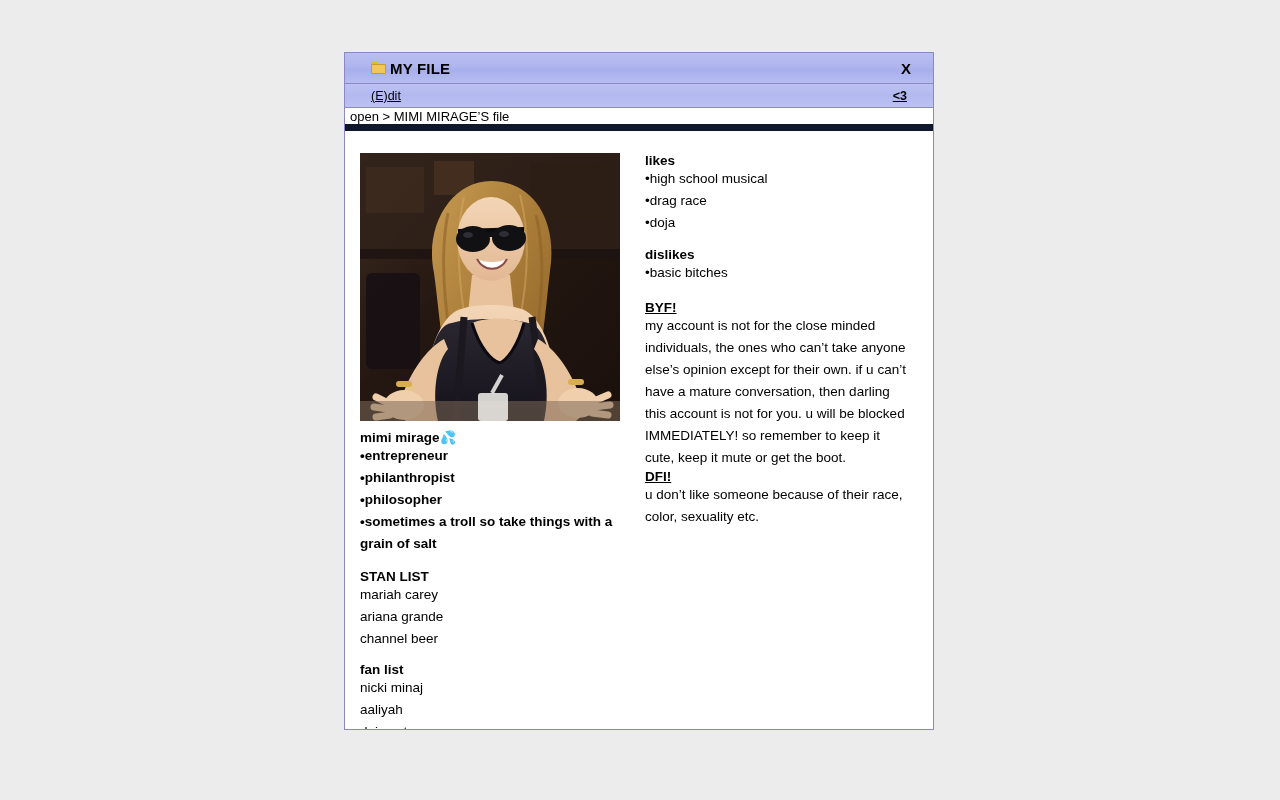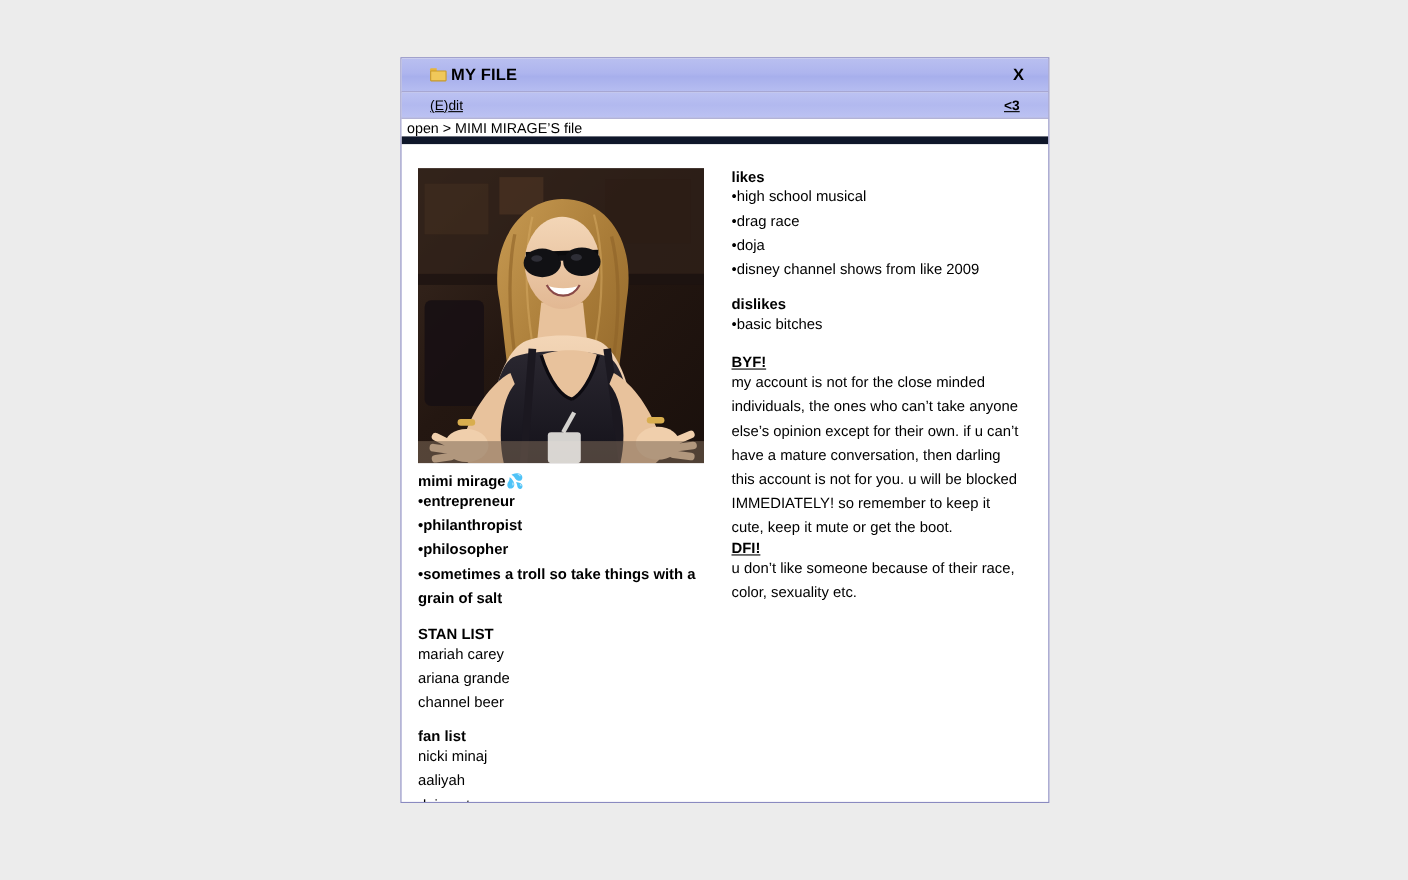--- a/index.html
+++ b/index.html
@@ -7,21 +7,21 @@
     padding: 0;
     width: 1280px;
     height: 800px;
     background: #ececec;
     font-family: "Liberation Sans", sans-serif;
     overflow: hidden;
   }
 
   #window {
     position: absolute;
-    left: 364px;
+    left: 344px;
     top: 52px;
     width: 590px;
     height: 678px;
     background: #ffffff;
     border: 1px solid #8a8ac0;
     box-sizing: border-box;
     display: flex;
     flex-direction: column;
     overflow: hidden;
   }
@@ -347,21 +347,20 @@
       </ul>
     </div>
 
     <div class="col-right">
 
       <div class="r-head">likes</div>
       <ul class="plain r-list">
         <li>•high school musical</li>
         <li>•drag race</li>
         <li>•doja</li>
-        <li>•disney channel shows from like 2009</li>
       </ul>
 
       <div class="r-head r-gap">dislikes</div>
       <ul class="plain r-list">
         <li>•basic bitches</li>
       </ul>
 
       <div class="r-head u r-head-spaced">BYF!</div>
       <p class="r-para">my account is not for the close minded individuals, the ones who can’t take anyone else’s opinion except for their own. if u can’t have a mature conversation, then darling this account is not for you. u will be blocked IMMEDIATELY! so remember to keep it cute, keep it mute or get the boot.</p>
 

